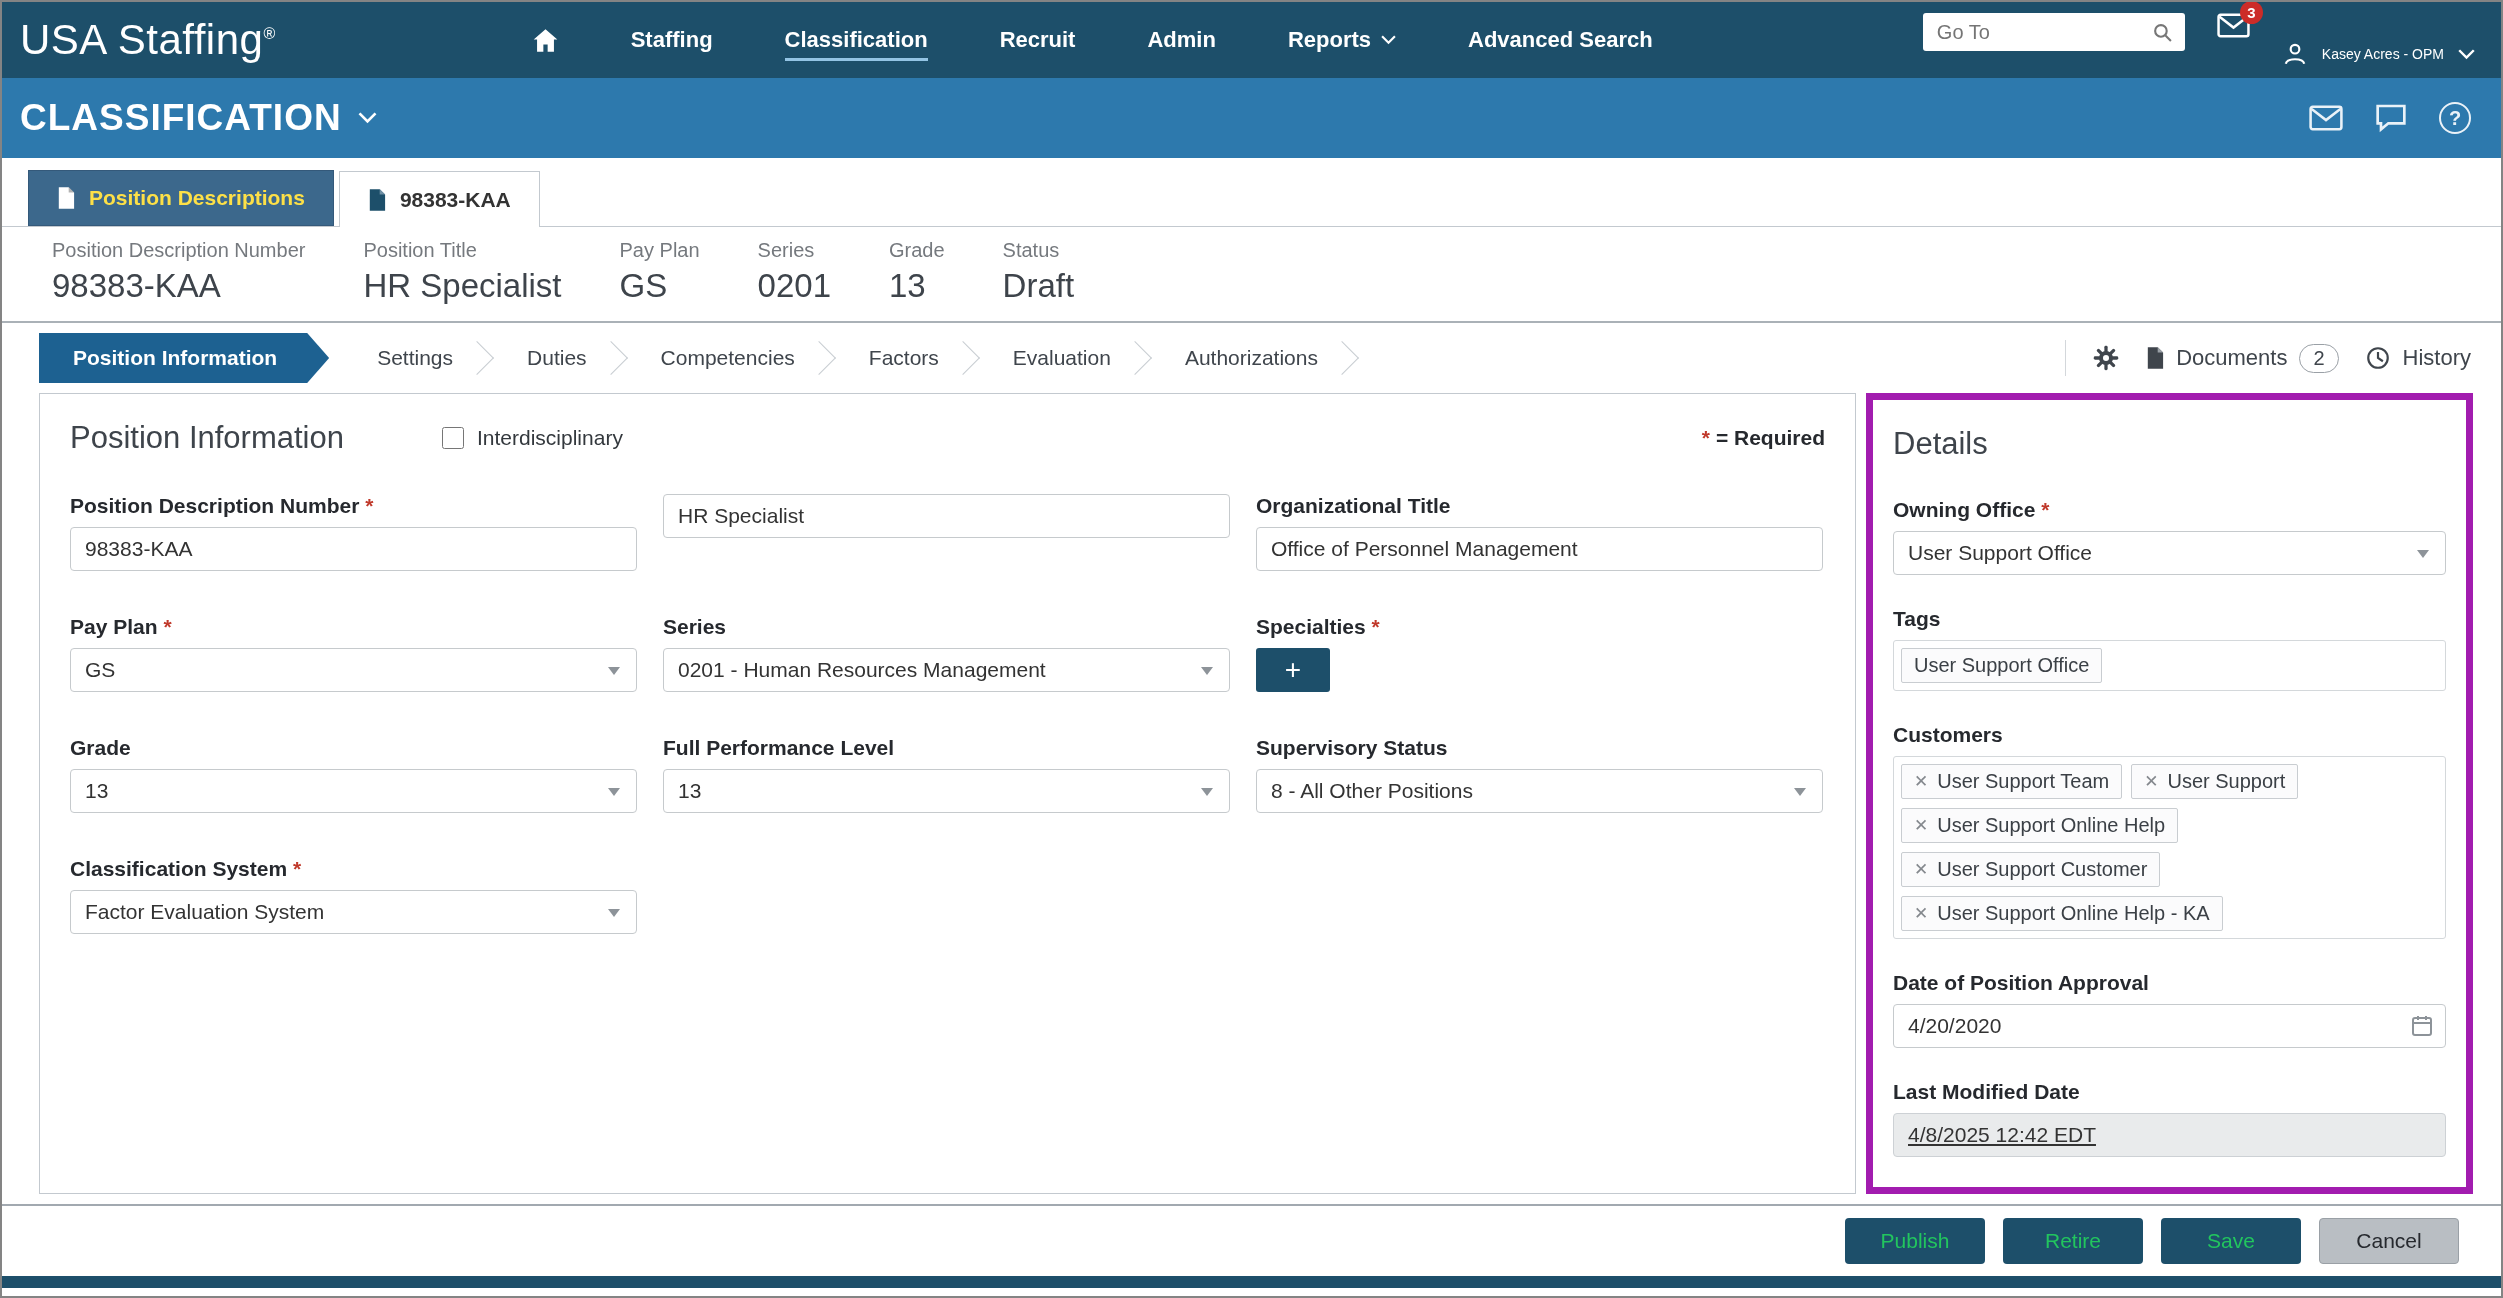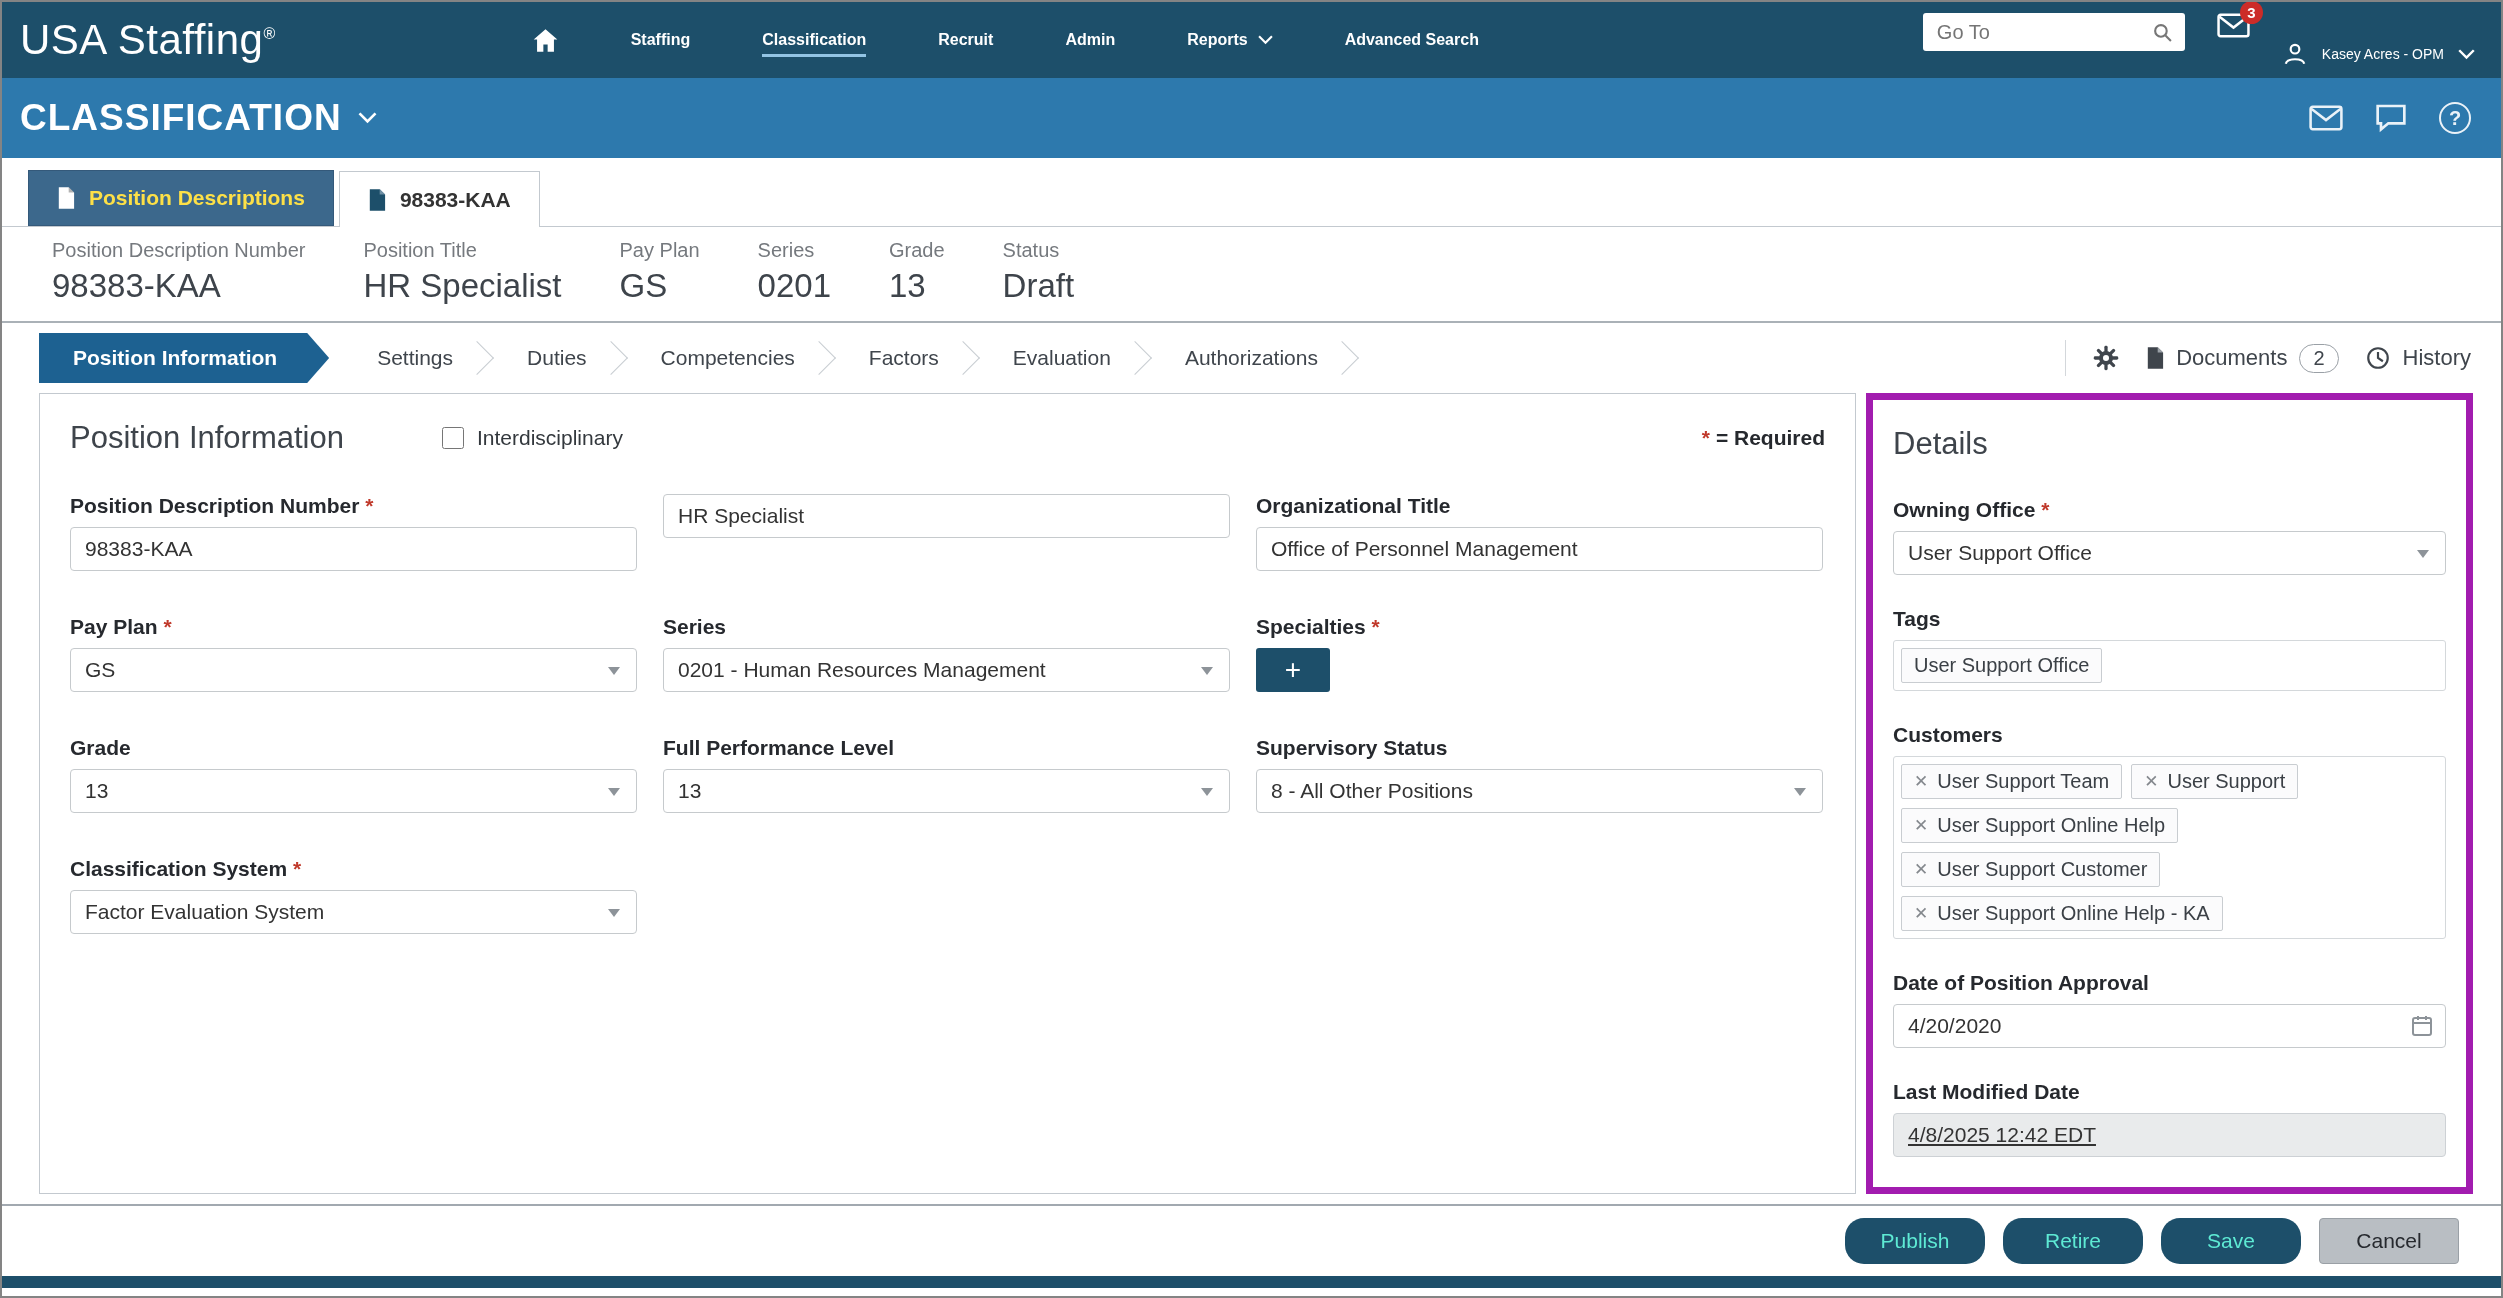--- a/index.html
+++ b/index.html
@@ -6,21 +6,21 @@
   html,body { margin:0; padding:0; background:#fff; }
   body { font-family:"Liberation Sans", sans-serif; color:#3e444b; }
 
   .page { width:2503px; height:1298px; border:2px solid #848484; display:flex; flex-direction:column; background:#fff; overflow:hidden; }
 
   
   .topnav { flex:0 0 76px; background:#1d4f6a; display:flex; align-items:center; padding:0 26px 0 18px; color:#fff; }
   .logo { font-size:42px; font-weight:400; letter-spacing:.5px; white-space:nowrap; cursor:pointer; }
   .logo sup { font-size:16px; }
   .mainnav { display:flex; align-items:center; gap:56px; margin-left:240px; }
-  .nav-item { color:#fff; font-size:16px; font-weight:bold; text-decoration:none; padding:8px 0; white-space:nowrap; cursor:pointer; display:flex; align-items:center; gap:10px;margin-left:16px; }
+  .nav-item { color:#fff; font-size:22px; font-weight:bold; text-decoration:none; padding:8px 0; white-space:nowrap; cursor:pointer; display:flex; align-items:center; gap:10px;margin-left:16px; }
   .nav-item.active { border-bottom:3px solid #93c4e4; padding-bottom:5px; }
   .topnav-right { margin-left:auto; display:flex; gap:32px; }
   .goto { position:relative; }
   .goto input { width:262px; height:38px; border:none; border-radius:3px; padding:0 44px 0 14px; font-size:20px; font-family:inherit; color:#333; outline:none; }
   .goto .search-ic { position:absolute; right:12px; top:9px; cursor:pointer; }
   .mail-wrap { position:relative; cursor:pointer; }
   .badge { position:absolute; top:-12px; right:-13px; background:#cc2c28; color:#fff; border-radius:50%; min-width:23px; height:23px; line-height:23px; text-align:center; font-size:15px; font-weight:bold; }
   .user { display:flex; align-items:center; gap:14px; font-size:14px; cursor:pointer; white-space:nowrap;margin-top:28px; }
 
   
@@ -80,21 +80,21 @@
   .chip { display:inline-flex; align-items:center; gap:9px; border:1px solid #c9cdd1; background:#fbfbfc; border-radius:2px; padding:5px 12px; font-size:20px; color:#3b4046; white-space:nowrap; }
   .chip-x { color:#85898e; font-size:17px; cursor:pointer; }
   .date-wrap { position:relative; }
   .date-wrap .cal-ic { position:absolute; right:12px; top:10px; cursor:pointer; }
   .readonly-input { background:#e9ebec; border-color:#cdd1d5;text-decoration:underline; }
   .link-btn { background:#1d4f6a; color:#fff; font-size:20px; font-weight:bold; border:none; border-radius:3px; padding:12px 16px; margin-top:8px; cursor:pointer; font-family:inherit; }
 
   
   .footer { flex:0 0 auto; border-top:2px solid #a2a9b0; background:#fff; display:flex; justify-content:flex-end; align-items:center; gap:18px; padding:12px 42px; }
   .btn { height:46px; min-width:140px; font-size:21px; border-radius:4px; border:none; cursor:pointer; font-family:inherit; }
-  .btn-navy { background:#1d4f6a; color:#5eead4;border-radius:19px; }
+  .btn-navy { background:#1d4f6a; color:#22c55e; }
   .btn-cancel { background:#b9bec3; color:#26292e; border:1px solid #9aa0a6; }
   .bottom-strip { flex:0 0 12px; background:#1d4f6a; }
   .bottom-pad { flex:0 0 8px; background:#fff; }
 
   svg { display:block; }
 </style>
 </head>
 <body>
 
 <div class="page">

